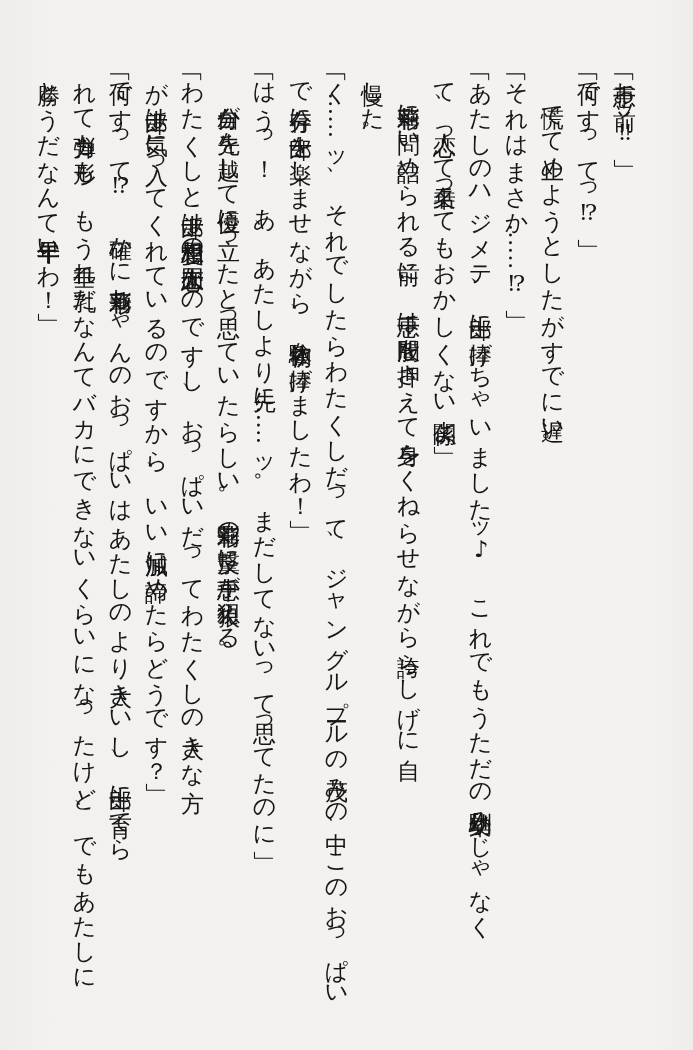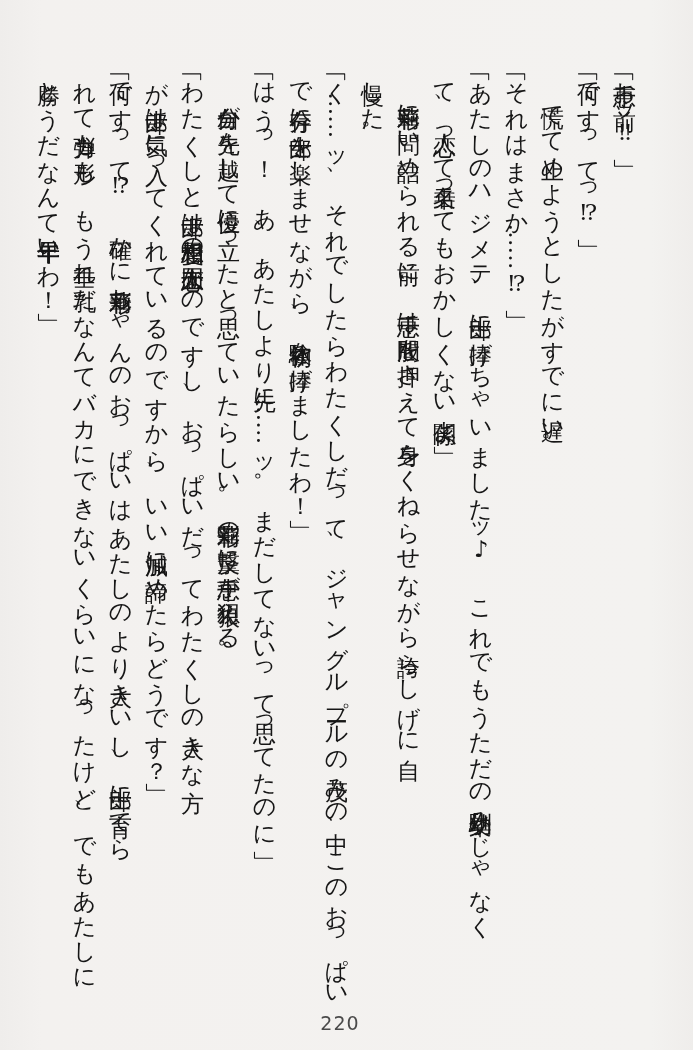--- a/index.html
+++ b/index.html
@@ -65,14 +65,13 @@
       <p class="vline">「く……ッ、それでしたらわたくしだって、ジャングルプールの茂みの中、このおっぱい</p>
       <p class="vline">で存分に士郎を楽しませながら、初体験を捧げましたわ！」</p>
       <p class="vline">「はうっ！　あ、あたしより先に……ッ。まだしてないって思ってたのに」</p>
       <p class="vline indent">自分が先を越して優位に立ったと思っていたらしい。彩莉華の反撃に千恵が狼狽える。</p>
       <p class="vline">「わたくしと士郎は相思相愛の恋人同士なのですし、おっぱいだってわたくしの大きな方</p>
       <p class="vline">が士郎は気に入ってくれているのですから、いい加減に諦めたらどうです？」</p>
       <p class="vline">「何ですって⁉　確かに彩莉華ちゃんのおっぱいはあたしのより大きいし、士郎に育てら</p>
       <p class="vline">れて弾力も形も、もう垂れ乳だなんてバカにできないくらいになったけど、でもあたしに</p>
       <p class="vline">勝とうだなんて十年早いわ！」</p>
     </div>
-  <div class="page-number">220</div>
 </div>
 
 </body></html>

